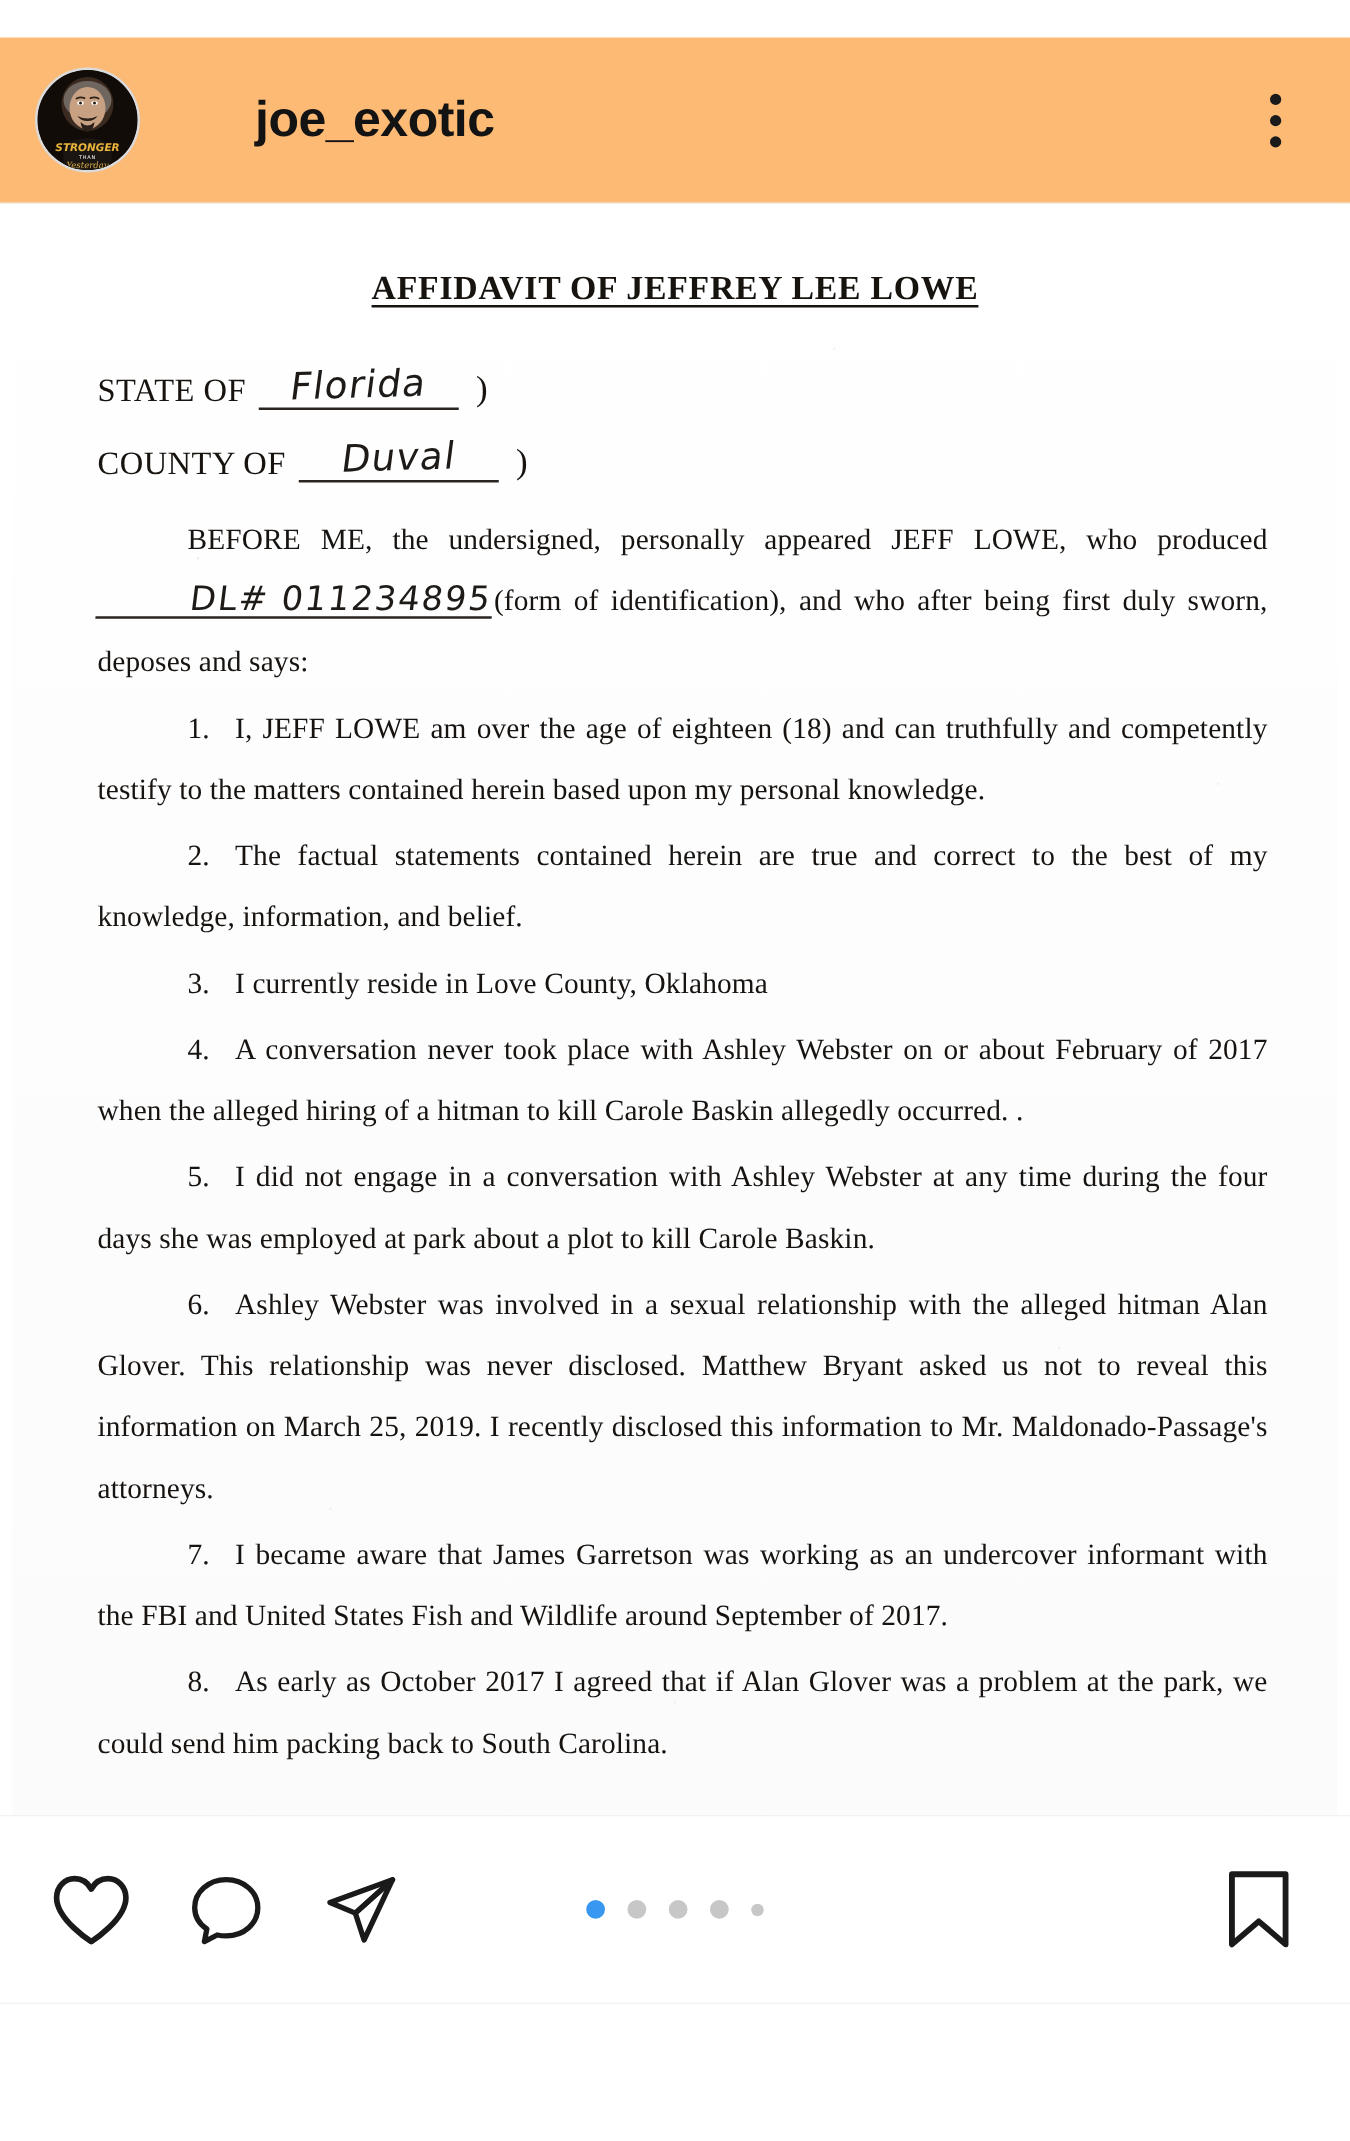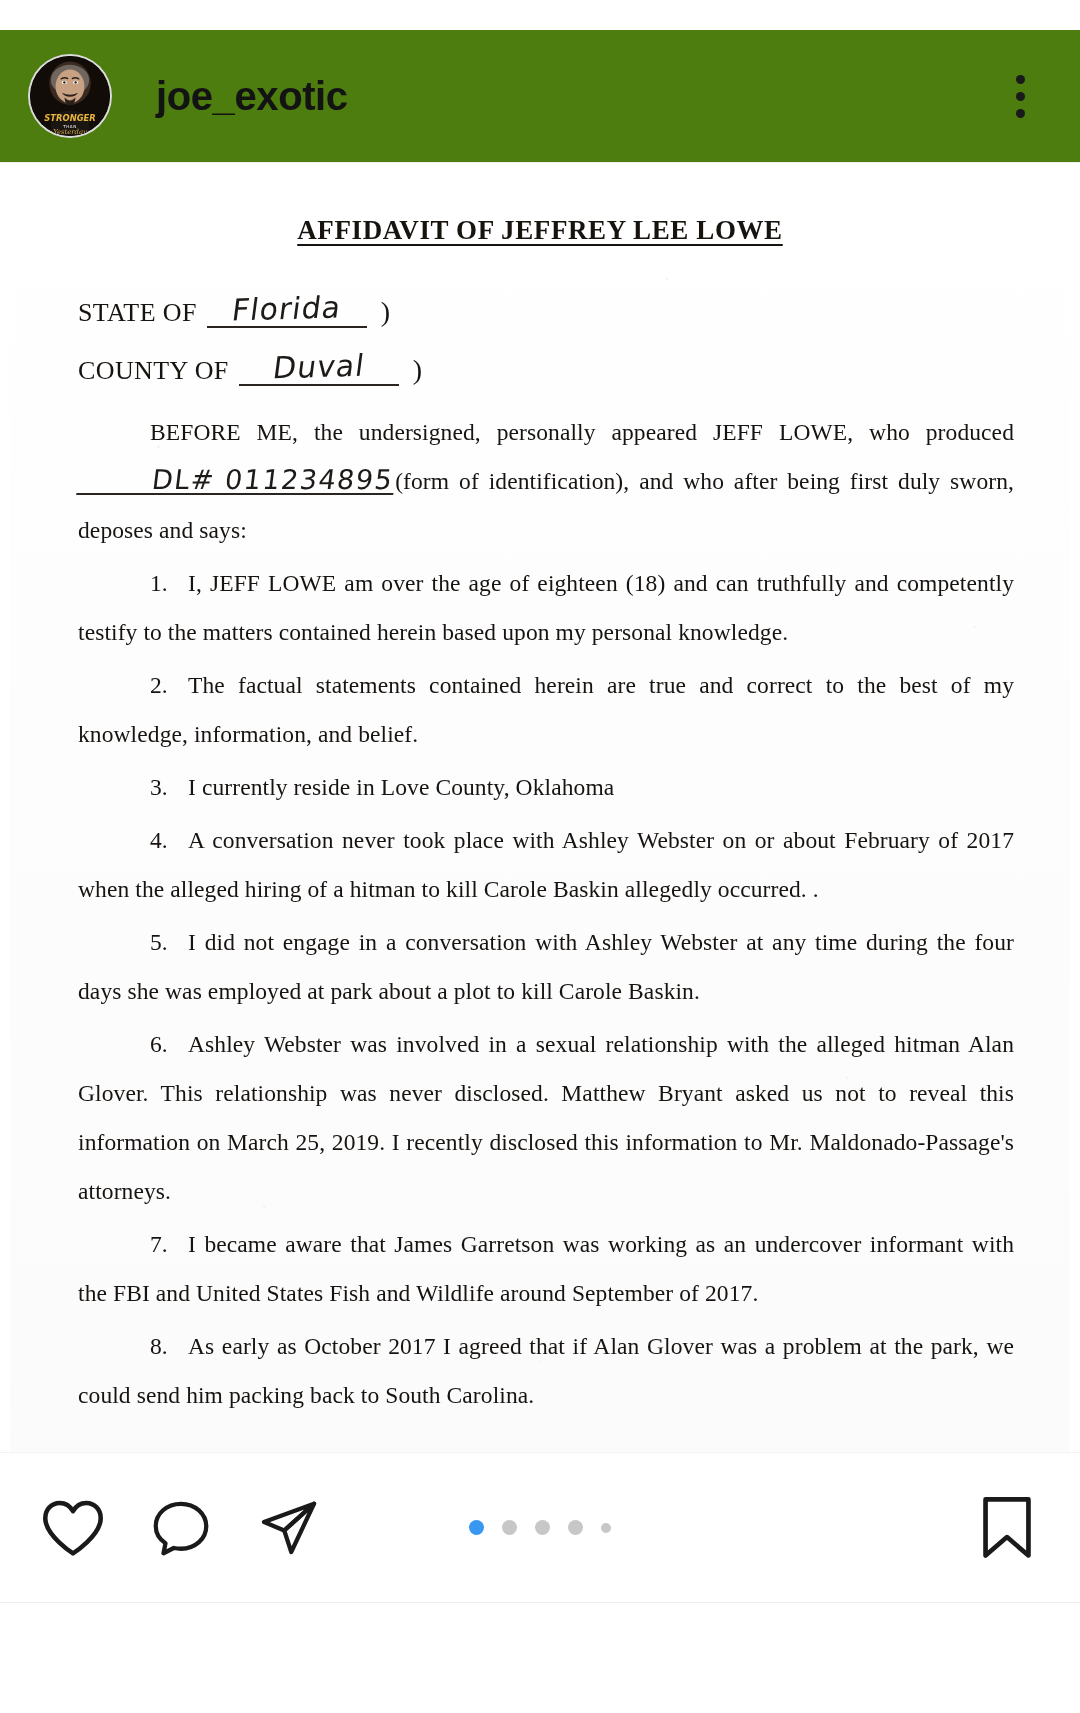--- a/index.html
+++ b/index.html
@@ -22,21 +22,22 @@
   }
 
   
   .post-header {
     height: 133px;
     display: flex;
     align-items: center;
     padding: 0 28px;
     box-sizing: border-box;
     border-bottom: 1px solid #efefef;
-    background: #4d7c0f;
+    background: #fdba74;
+    gap: 48px;
   }
   .avatar-ring {
     width: 84px;
     height: 84px;
     border-radius: 50%;
     flex: 0 0 auto;
     padding: 2px;
     box-sizing: border-box;
     background: #dbdbdb;
   }

